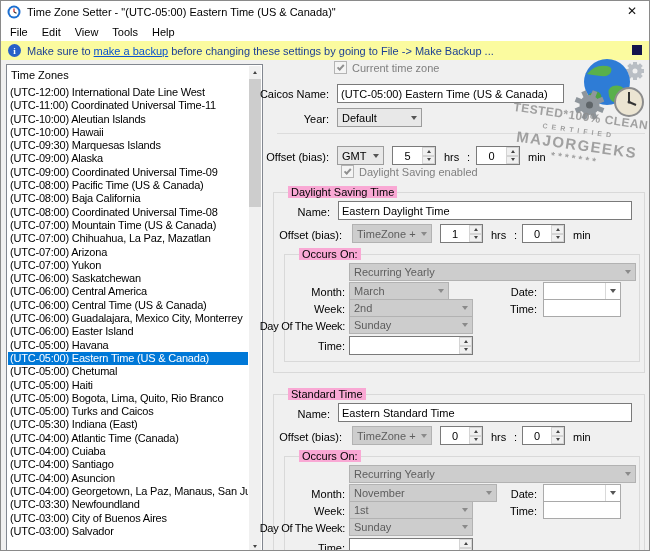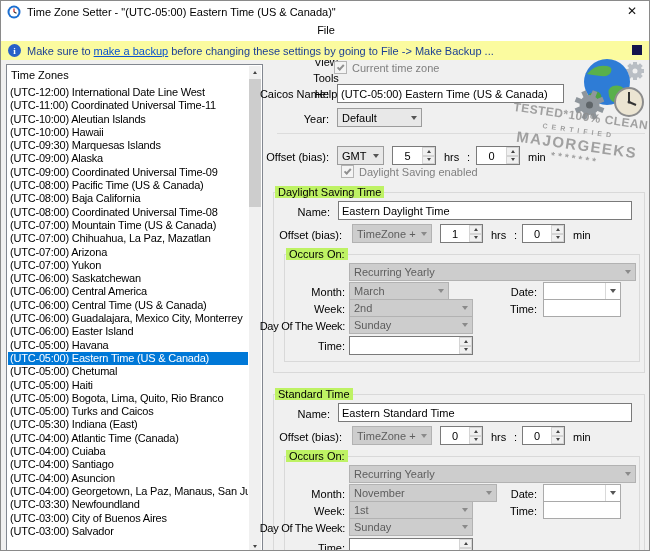--- a/index.html
+++ b/index.html
@@ -10,21 +10,21 @@
             border:1px solid #8a8a8a; overflow:hidden; }
 
   
   .titlebar { position:absolute; top:0; left:0; right:0; height:21px; background:#ffffff;
               display:flex; align-items:center; padding:0 6px; }
   .titlebar .title { margin-left:6px; font-size:11px; white-space:nowrap; }
   .close-btn { position:absolute; right:12px; top:4px; font-size:12px; line-height:12px; cursor:pointer; color:#111; }
 
   
   .menubar { position:absolute; top:21px; left:0; right:0; height:19px; background:#ffffff;
-             display:flex; align-items:center; padding-left:2px;flex-direction:column; }
+             display:flex; align-items:center; padding-left:2px; }
   .menu-item { padding:2px 7px; cursor:default; }
 
   
   .banner { position:absolute; top:40px; left:0; right:0; height:19px; background:#fbfb9f;
             display:flex; align-items:center; padding:0 7px; color:#1c3f94; }
   .info-icon { width:13px; height:13px; border-radius:50%; background:#2860c8; color:#fff;
                font-size:9px; font-weight:bold; display:flex; align-items:center; justify-content:center;
                margin-right:6px; flex:0 0 auto; font-family:"Liberation Serif", serif; }
   .banner-link { color:#0a52d0; text-decoration:underline; cursor:pointer; margin:0 3px; }
   .banner-corner { position:absolute; right:7px; top:4px; width:10px; height:10px; background:#14144c; }
@@ -75,21 +75,21 @@
   .datefield .df-val { flex:1; }
   .datefield .df-btn { width:15px; display:flex; align-items:center; justify-content:center; border-left:1px solid #d9d9d9; }
 
   .checkbox { position:absolute; display:flex; align-items:center; gap:5px; color:#7f7f7f; }
   .cb-box { width:13px; height:13px; background:#f4f4f4; border:1px solid #b4b4b4; display:flex;
             align-items:center; justify-content:center; flex:0 0 auto; }
   .cb-check { width:7px; height:3.5px; border-left:2px solid #8f8f8f; border-bottom:2px solid #8f8f8f;
               transform:rotate(-47deg); margin-top:-2px; }
 
   .groupbox { position:absolute; border:1px solid #d9d9d9; }
-  .gb-title { position:absolute; top:-7px; left:1px; background:#bef264; padding:0 3px; white-space:nowrap; }
+  .gb-title { position:absolute; top:-7px; left:14px; background:#f9a8d4; padding:0 3px; white-space:nowrap; }
 
   .hsep { position:absolute; height:1px; background:#dcdcdc; }
 
   
   .deco-art { position:absolute; left:572px; top:55px; z-index:1; }
   .watermark { position:absolute; left:498px; top:108px; width:158px; text-align:center;
                transform:rotate(8deg); color:#8d8d8d; opacity:.8; z-index:5; pointer-events:none;
                font-weight:bold; }
   .wm1 { font-size:12px; letter-spacing:.5px; }
   .wm2 { font-size:7px; letter-spacing:4px; margin-top:4px; }

